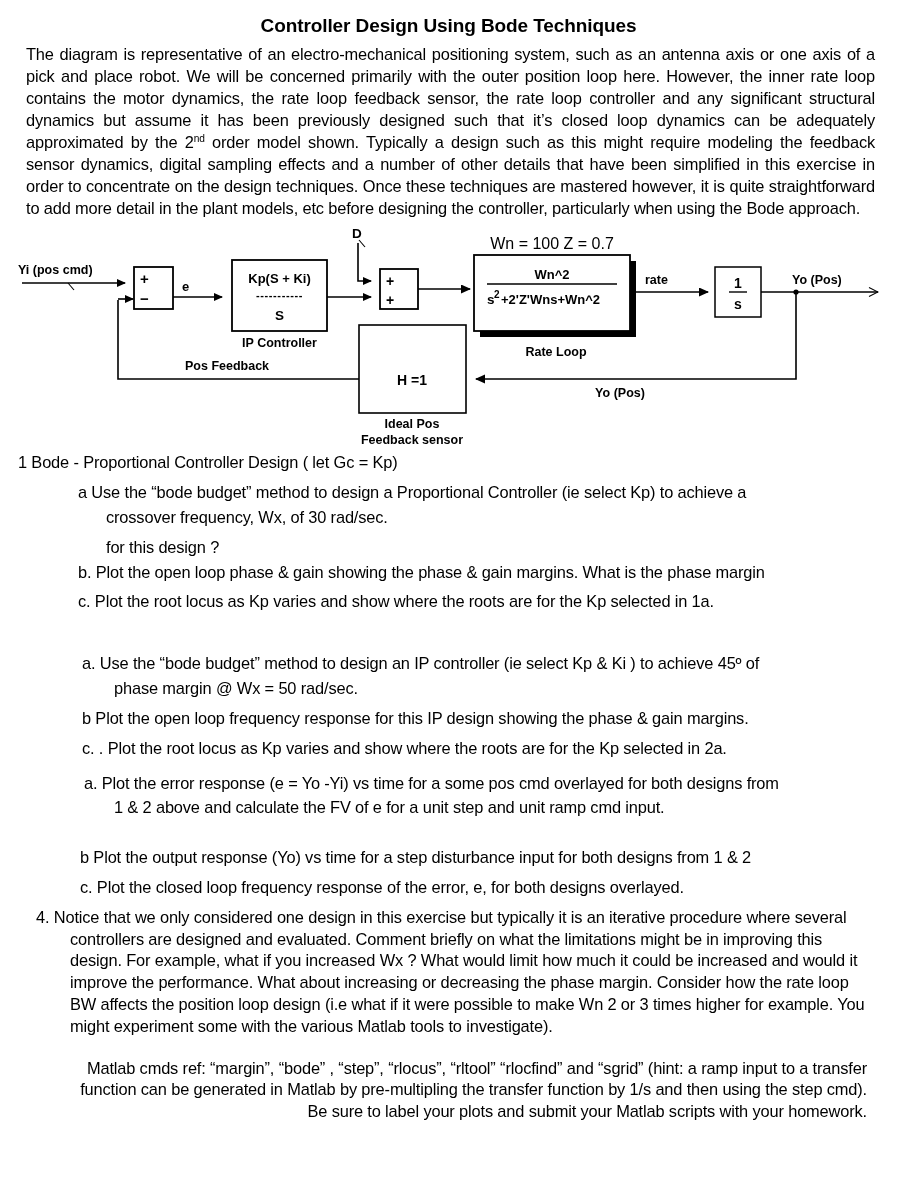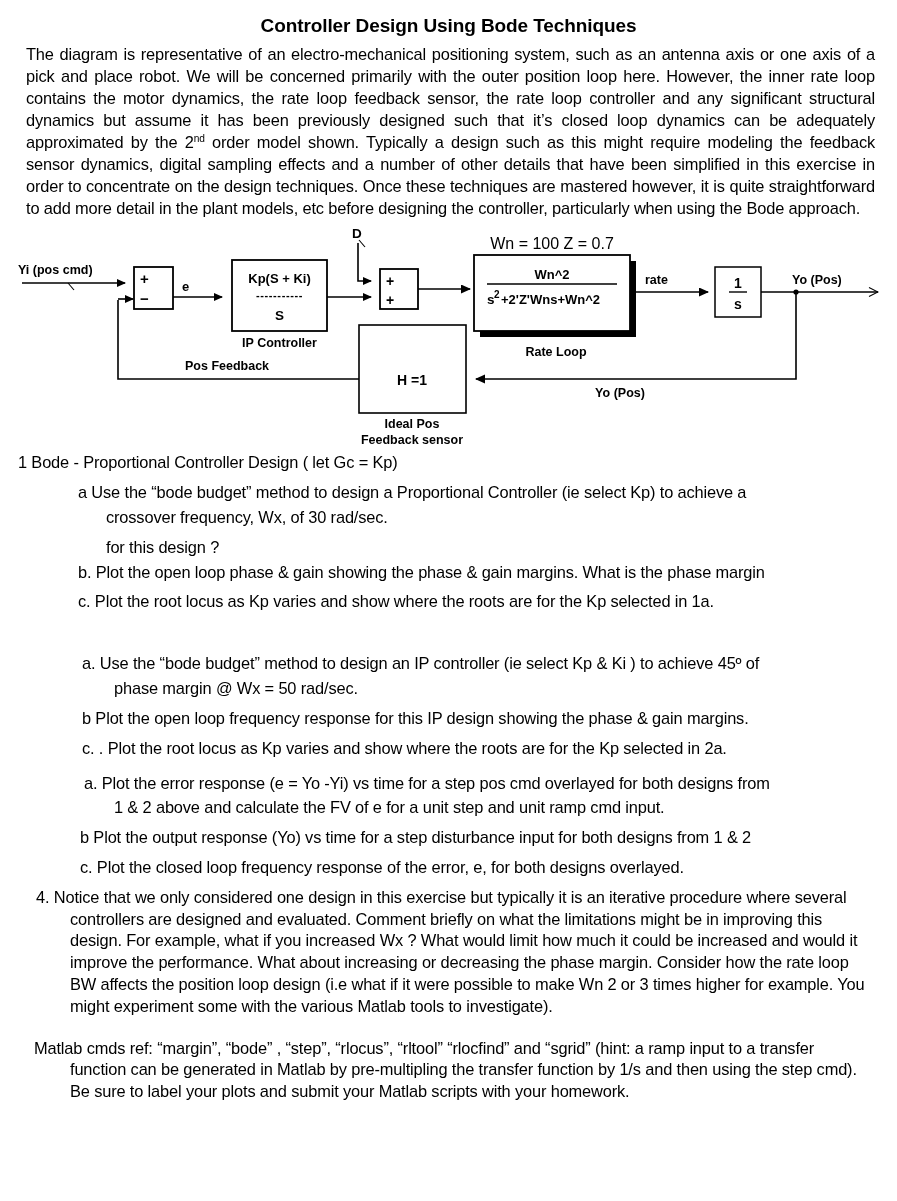--- a/index.html
+++ b/index.html
@@ -91,20 +91,21 @@
   .gap-sm { height: 5px; }
   .gap-lg { height: 17px; }
 
   .matlab {
     font-size: 16.4px;
     line-height: 1.33;
     letter-spacing: -0.15px;
     margin: 0 30px 0 34px;
     padding-left: 36px;
     text-indent: -36px;
+    text-align: right;
   }
 </style>
 </head>
 <body>
 
 <div class="page">
 
   <div class="doc-title">Controller Design Using Bode Techniques</div>
 
   <p class="intro"><span>The diagram is representative of an electro-mechanical positioning system, such as an antenna axis or one axis of a pick and place robot. We will be concerned primarily with the outer position loop here. However, the inner rate loop contains the motor dynamics, the rate loop feedback sensor, the rate loop controller and any significant structural dynamics but assume it has been previously designed such that it’s closed loop dynamics can be adequately approximated by the 2</span><sup>nd</sup><span> order model shown. Typically a design such as this might require modeling the feedback sensor dynamics, digital sampling effects and a number of other details that have been simplified in this exercise in order to concentrate on the design techniques.  Once these techniques are mastered however, it is quite straightforward to add more detail in the plant models, etc before designing the controller, particularly when using the Bode approach.</span></p>
@@ -205,24 +206,24 @@
     <div class="gap-sm"></div>
     <div class="itm lvl1" style="margin-left:82px;margin-top:27px;">a. Use the “bode budget”  method to design an IP controller (ie select Kp &amp; Ki ) to achieve 45º of</div>
     <div class="itm lvl1" style="margin-left:114px;text-indent:0;padding-left:0;">phase margin @ Wx = 50 rad/sec.</div>
     <div class="gap-sm"></div>
     <div class="itm lvl1" style="margin-left:82px;">b Plot the open loop frequency response for this IP design showing the phase &amp; gain margins.</div>
     <div class="gap-sm"></div>
     <div class="itm lvl1" style="margin-left:82px;">c. . Plot the root locus as Kp varies and show where the roots are for the Kp selected in 2a.</div>
 
     <div class="gap-sm"></div>
     <div class="gap-sm"></div>
-    <div class="itm lvl1" style="margin-left:84px;">a. Plot the error response (e =  Yo -Yi)  vs time for a step pos cmd overlayed for both designs from</div>
+    <div class="itm lvl1" style="margin-left:84px;">a. Plot the error response (e =  Yo -Yi)  vs time for a some pos cmd overlayed for both designs from</div>
     <div class="itm lvl1" style="margin-left:114px;text-indent:0;padding-left:0;">1 &amp; 2 above and calculate the FV of e for a unit step and unit ramp cmd input.</div>
     <div class="gap-sm"></div>
-    <div class="itm lvl1" style="margin-left:80px;">b  Plot the output response (Yo) vs time for a step disturbance input for both designs from 1 &amp; 2</div>
+    <div class="itm lvl1" style="margin-left:80px;margin-top:20px;">b  Plot the output response (Yo) vs time for a step disturbance input for both designs from 1 &amp; 2</div>
     <div class="gap-sm"></div>
     <div class="itm lvl1" style="margin-left:80px;">c. Plot the closed loop frequency response of the error, e, for both designs  overlayed.</div>
 
     <div class="gap-sm"></div>
     <div class="itm lvl4"><span class="hang">4.</span> <span>Notice that we only considered one design in this exercise but typically it is an iterative procedure where several controllers are designed and evaluated. Comment briefly on what the limitations might be in improving this design. For example, what if you increased Wx ? What would limit how much it could be increased and would it improve the performance. What about increasing or decreasing the phase margin. Consider how the rate loop BW affects the position loop design (i.e what if it were possible to make Wn 2 or 3 times higher for example. You might experiment some with the various Matlab tools to investigate).</span></div>
 
     <div class="gap-lg"></div>
     <div class="matlab">Matlab cmds ref:  “margin”, “bode” ,  “step”, “rlocus”, “rltool” “rlocfind” and “sgrid” (hint: a ramp input to a transfer function can be generated in Matlab by pre-multipling the transfer function by 1/s and then using the step cmd).  Be sure to label your plots and submit your Matlab scripts with your homework.</div>
   </div>
 

